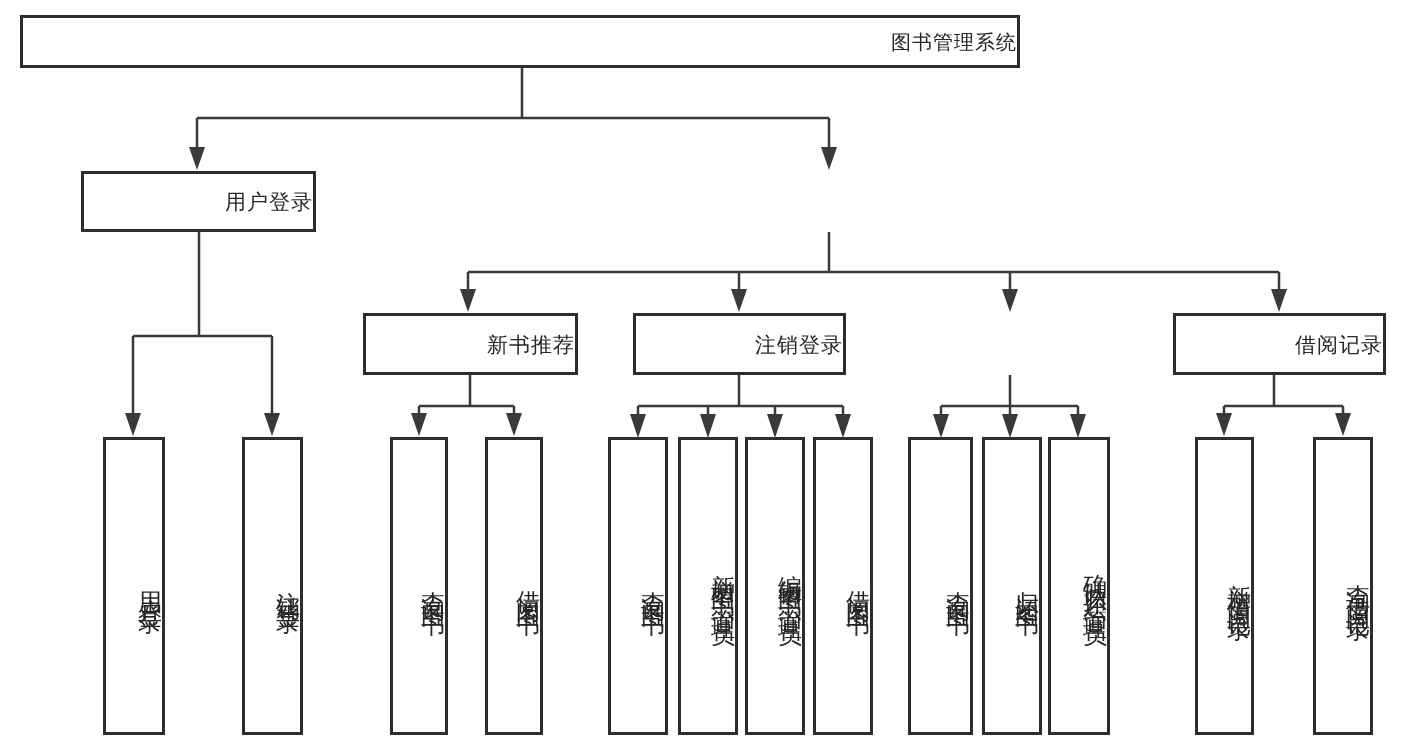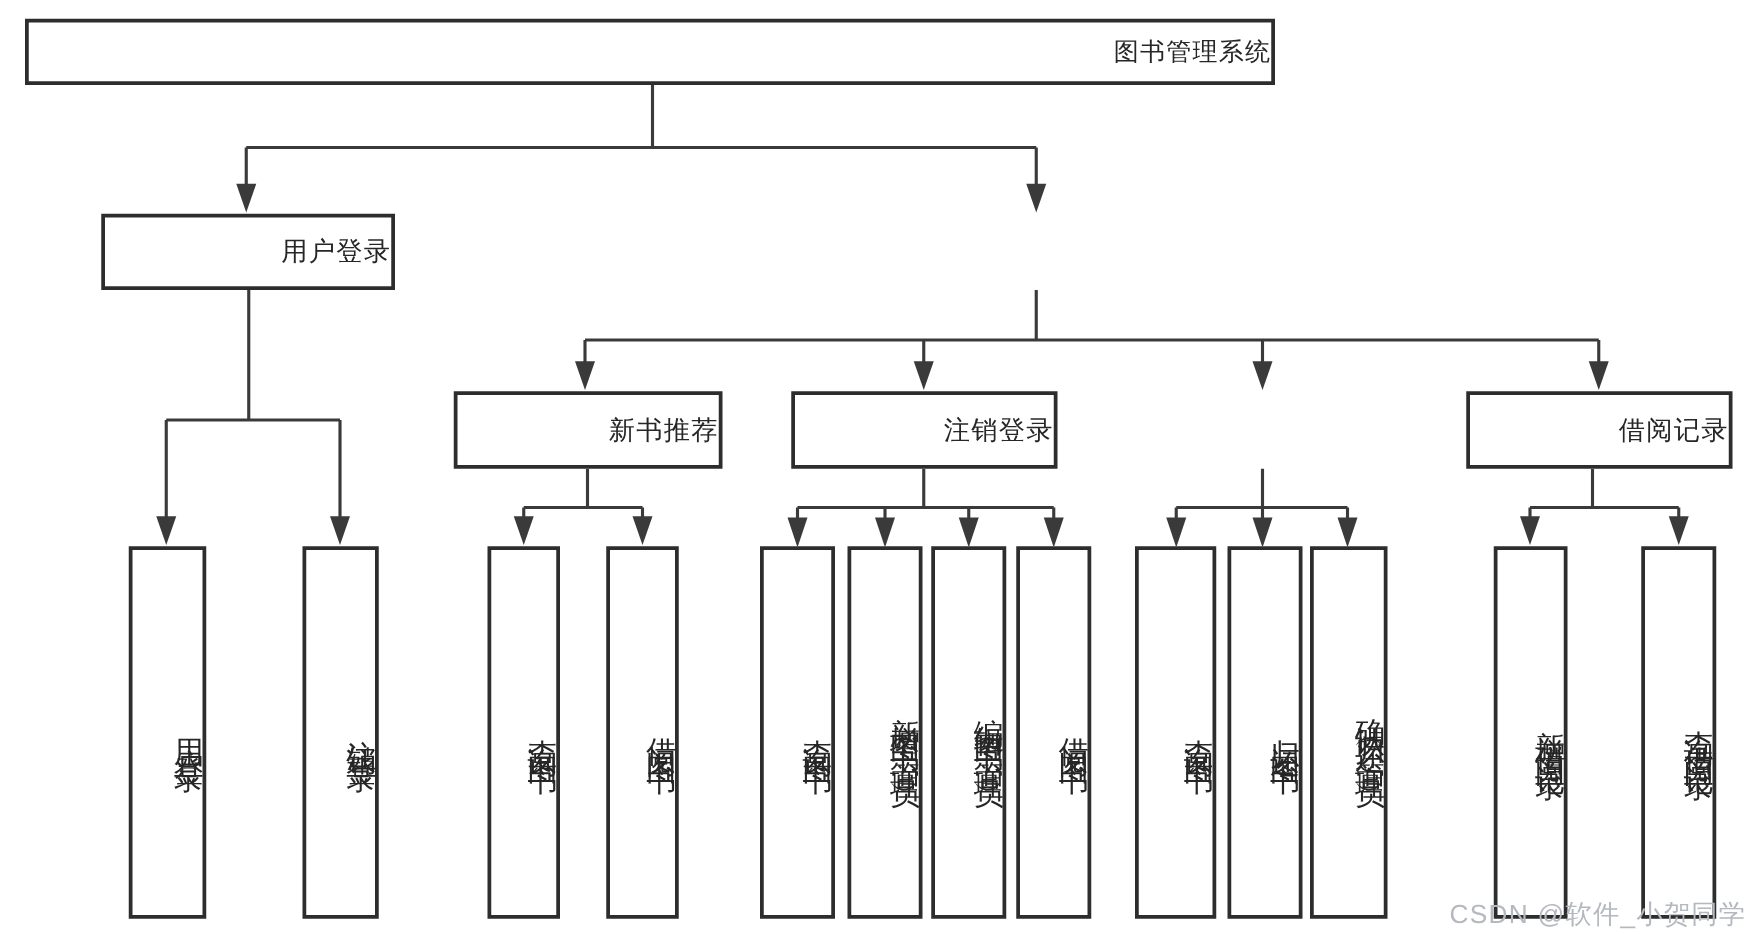--- a/index.html
+++ b/index.html
@@ -135,14 +135,13 @@
     <span class="lbl">确认归还（管理员）</span>
   </div>
 
   <div class="node v" style="left:1195px;top:437px;width:59px;height:298px;">
     <span class="lbl">新增借阅记录</span>
   </div>
   <div class="node v" style="left:1313px;top:437px;width:60px;height:298px;">
     <span class="lbl">查询借阅记录</span>
   </div>
 
-  <div class="watermark">CSDN @软件_小贺同学</div>
 </div>
 
 </body></html>

